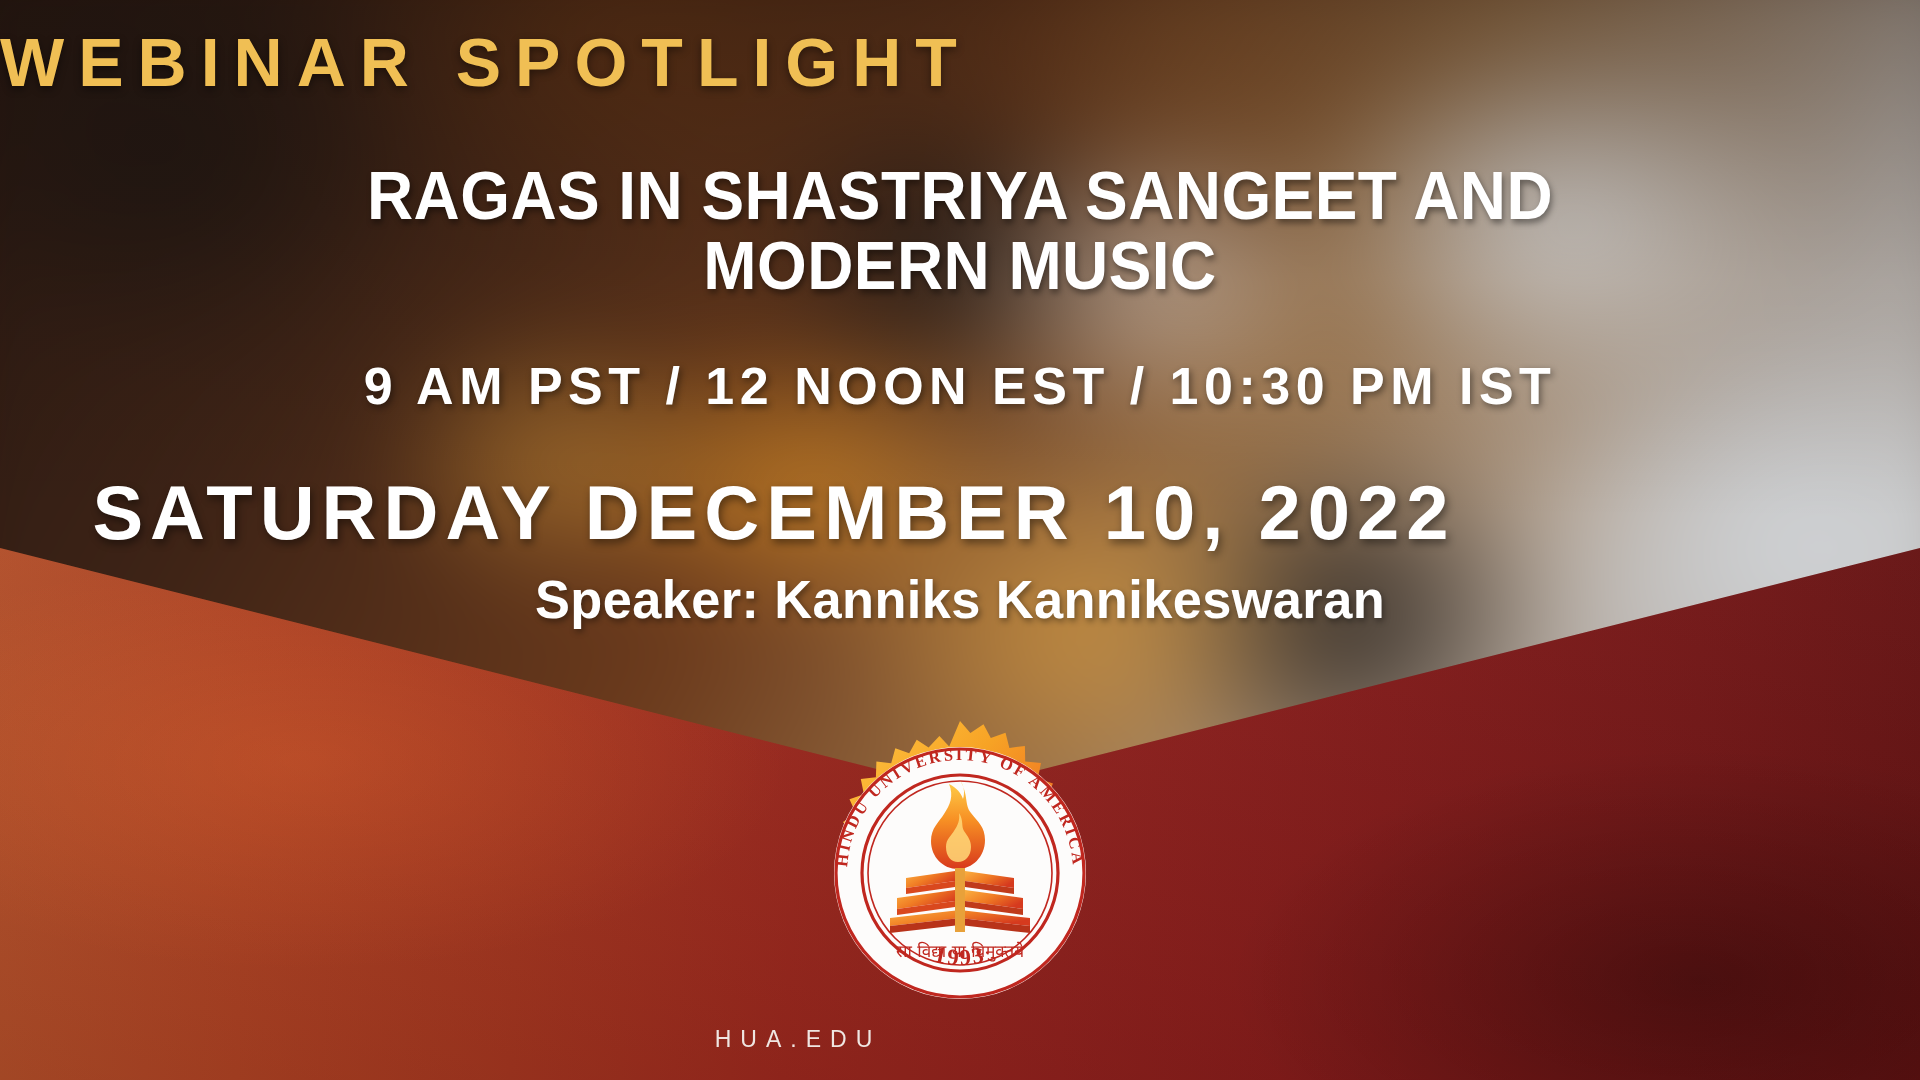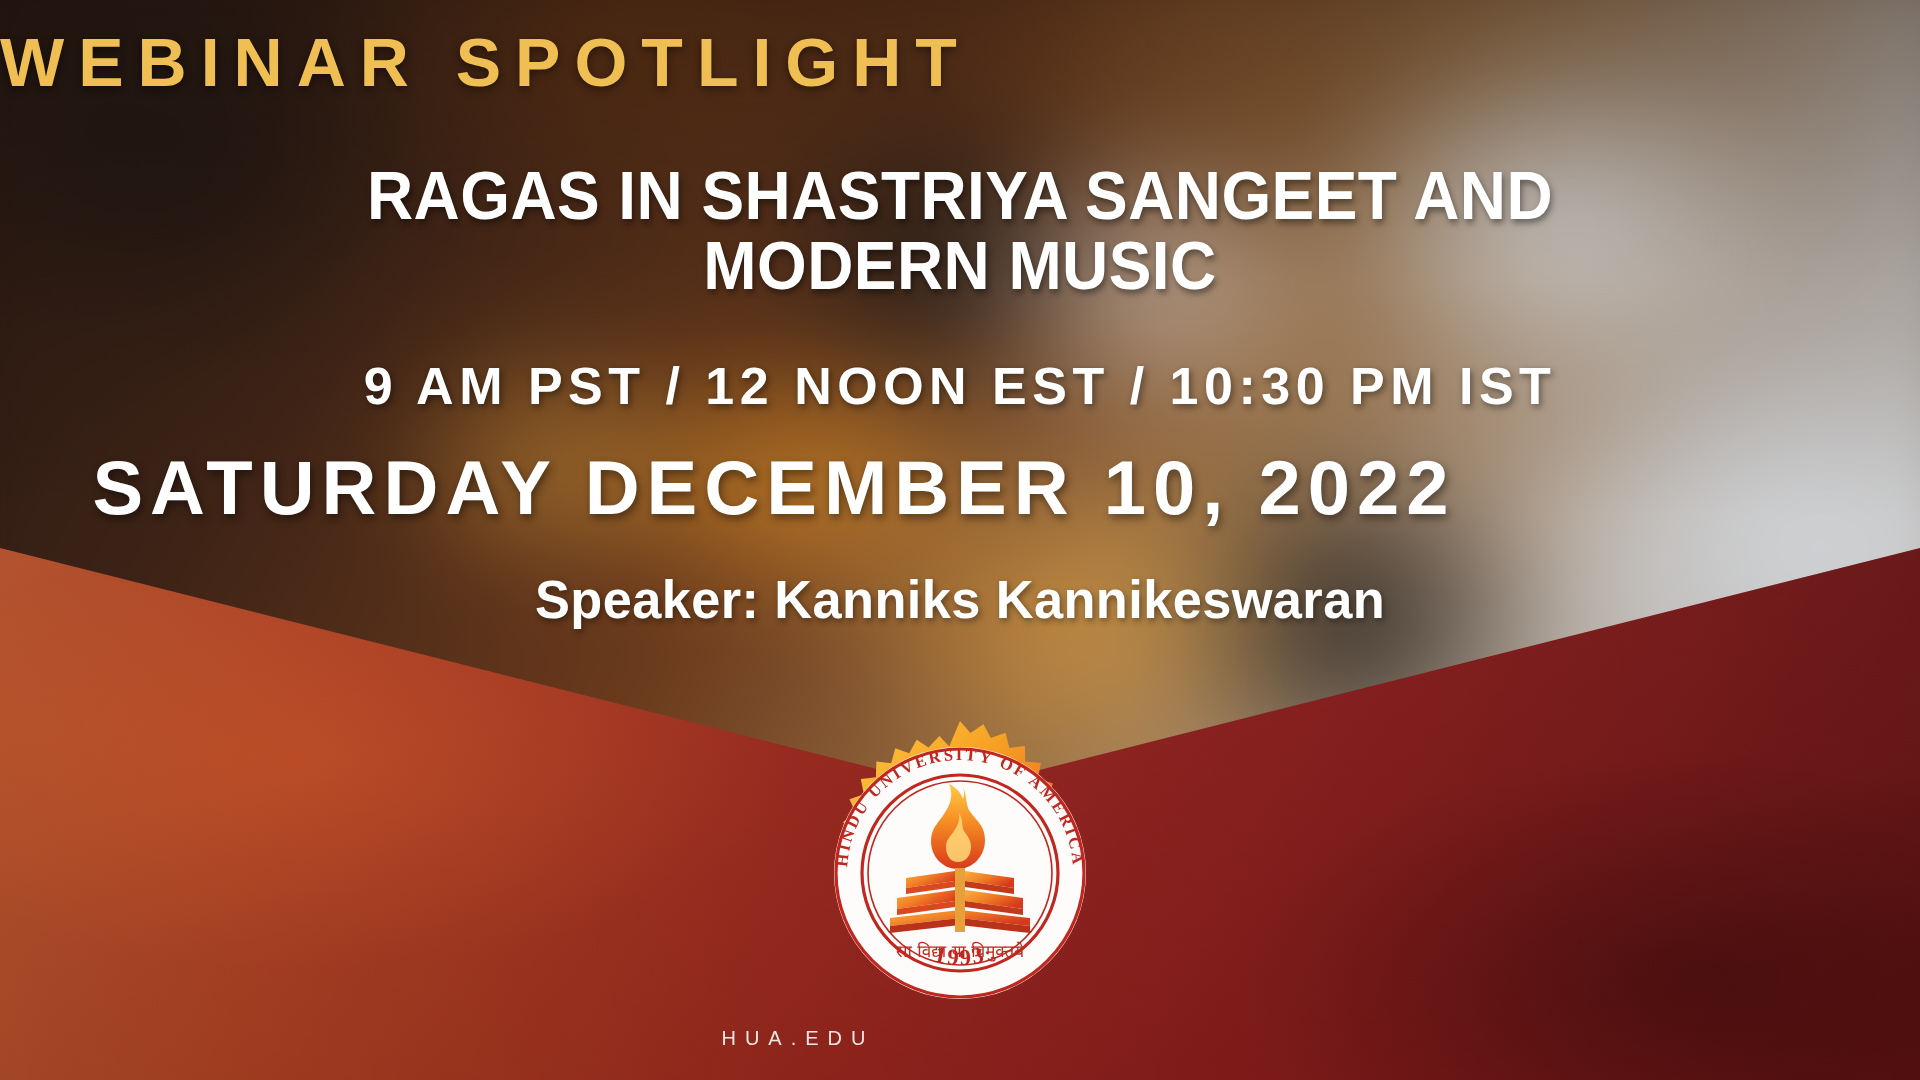--- a/index.html
+++ b/index.html
@@ -73,42 +73,42 @@
     text-shadow:2px 4px 7px rgba(0,0,0,.42);
   }
   .t-time {
     position:absolute; top:360px; left:0; width:1920px; text-align:center;
     font-size:52px; font-weight:bold; color:#ffffff;
     letter-spacing:5.5px; line-height:1;
     text-shadow:2px 3px 7px rgba(0,0,0,.45);
     white-space:nowrap;
   }
   .t-date {
-    position:absolute; top:450px; left:0; width:1548px; text-align:center;
+    position:absolute; top:475px; left:0; width:1548px; text-align:center;
     font-size:76px; font-weight:bold; color:#ffffff;
     letter-spacing:7px; line-height:1;
     text-shadow:2px 4px 8px rgba(0,0,0,.45);
     white-space:nowrap;
   }
   .t-speaker {
     position:absolute; top:572px; left:0; width:1920px; text-align:center;
     font-size:54px; font-weight:bold; color:#ffffff;
     letter-spacing:.4px; line-height:1;
     transform:scaleX(.97); transform-origin:center top;
     text-shadow:2px 3px 7px rgba(0,0,0,.40);
     white-space:nowrap;
   }
 
   
   .seal-wrap { position:absolute; left:805px; top:718px; width:310px; height:310px; }
   .seal { width:310px; height:310px; display:block; }
 
   .t-url {
     position:absolute; top:1028px; left:0; width:1596px; text-align:center;
-    font-size:20px; font-weight:normal; color:#efe6e2;
+    font-size:23px; font-weight:normal; color:#efe6e2;
     letter-spacing:9px; line-height:1;
   }
 </style>
 </head>
 <body>
 
 <div id="stage">
 
   <div class="bg-photo"></div>
   <div class="bg-soft"></div>

